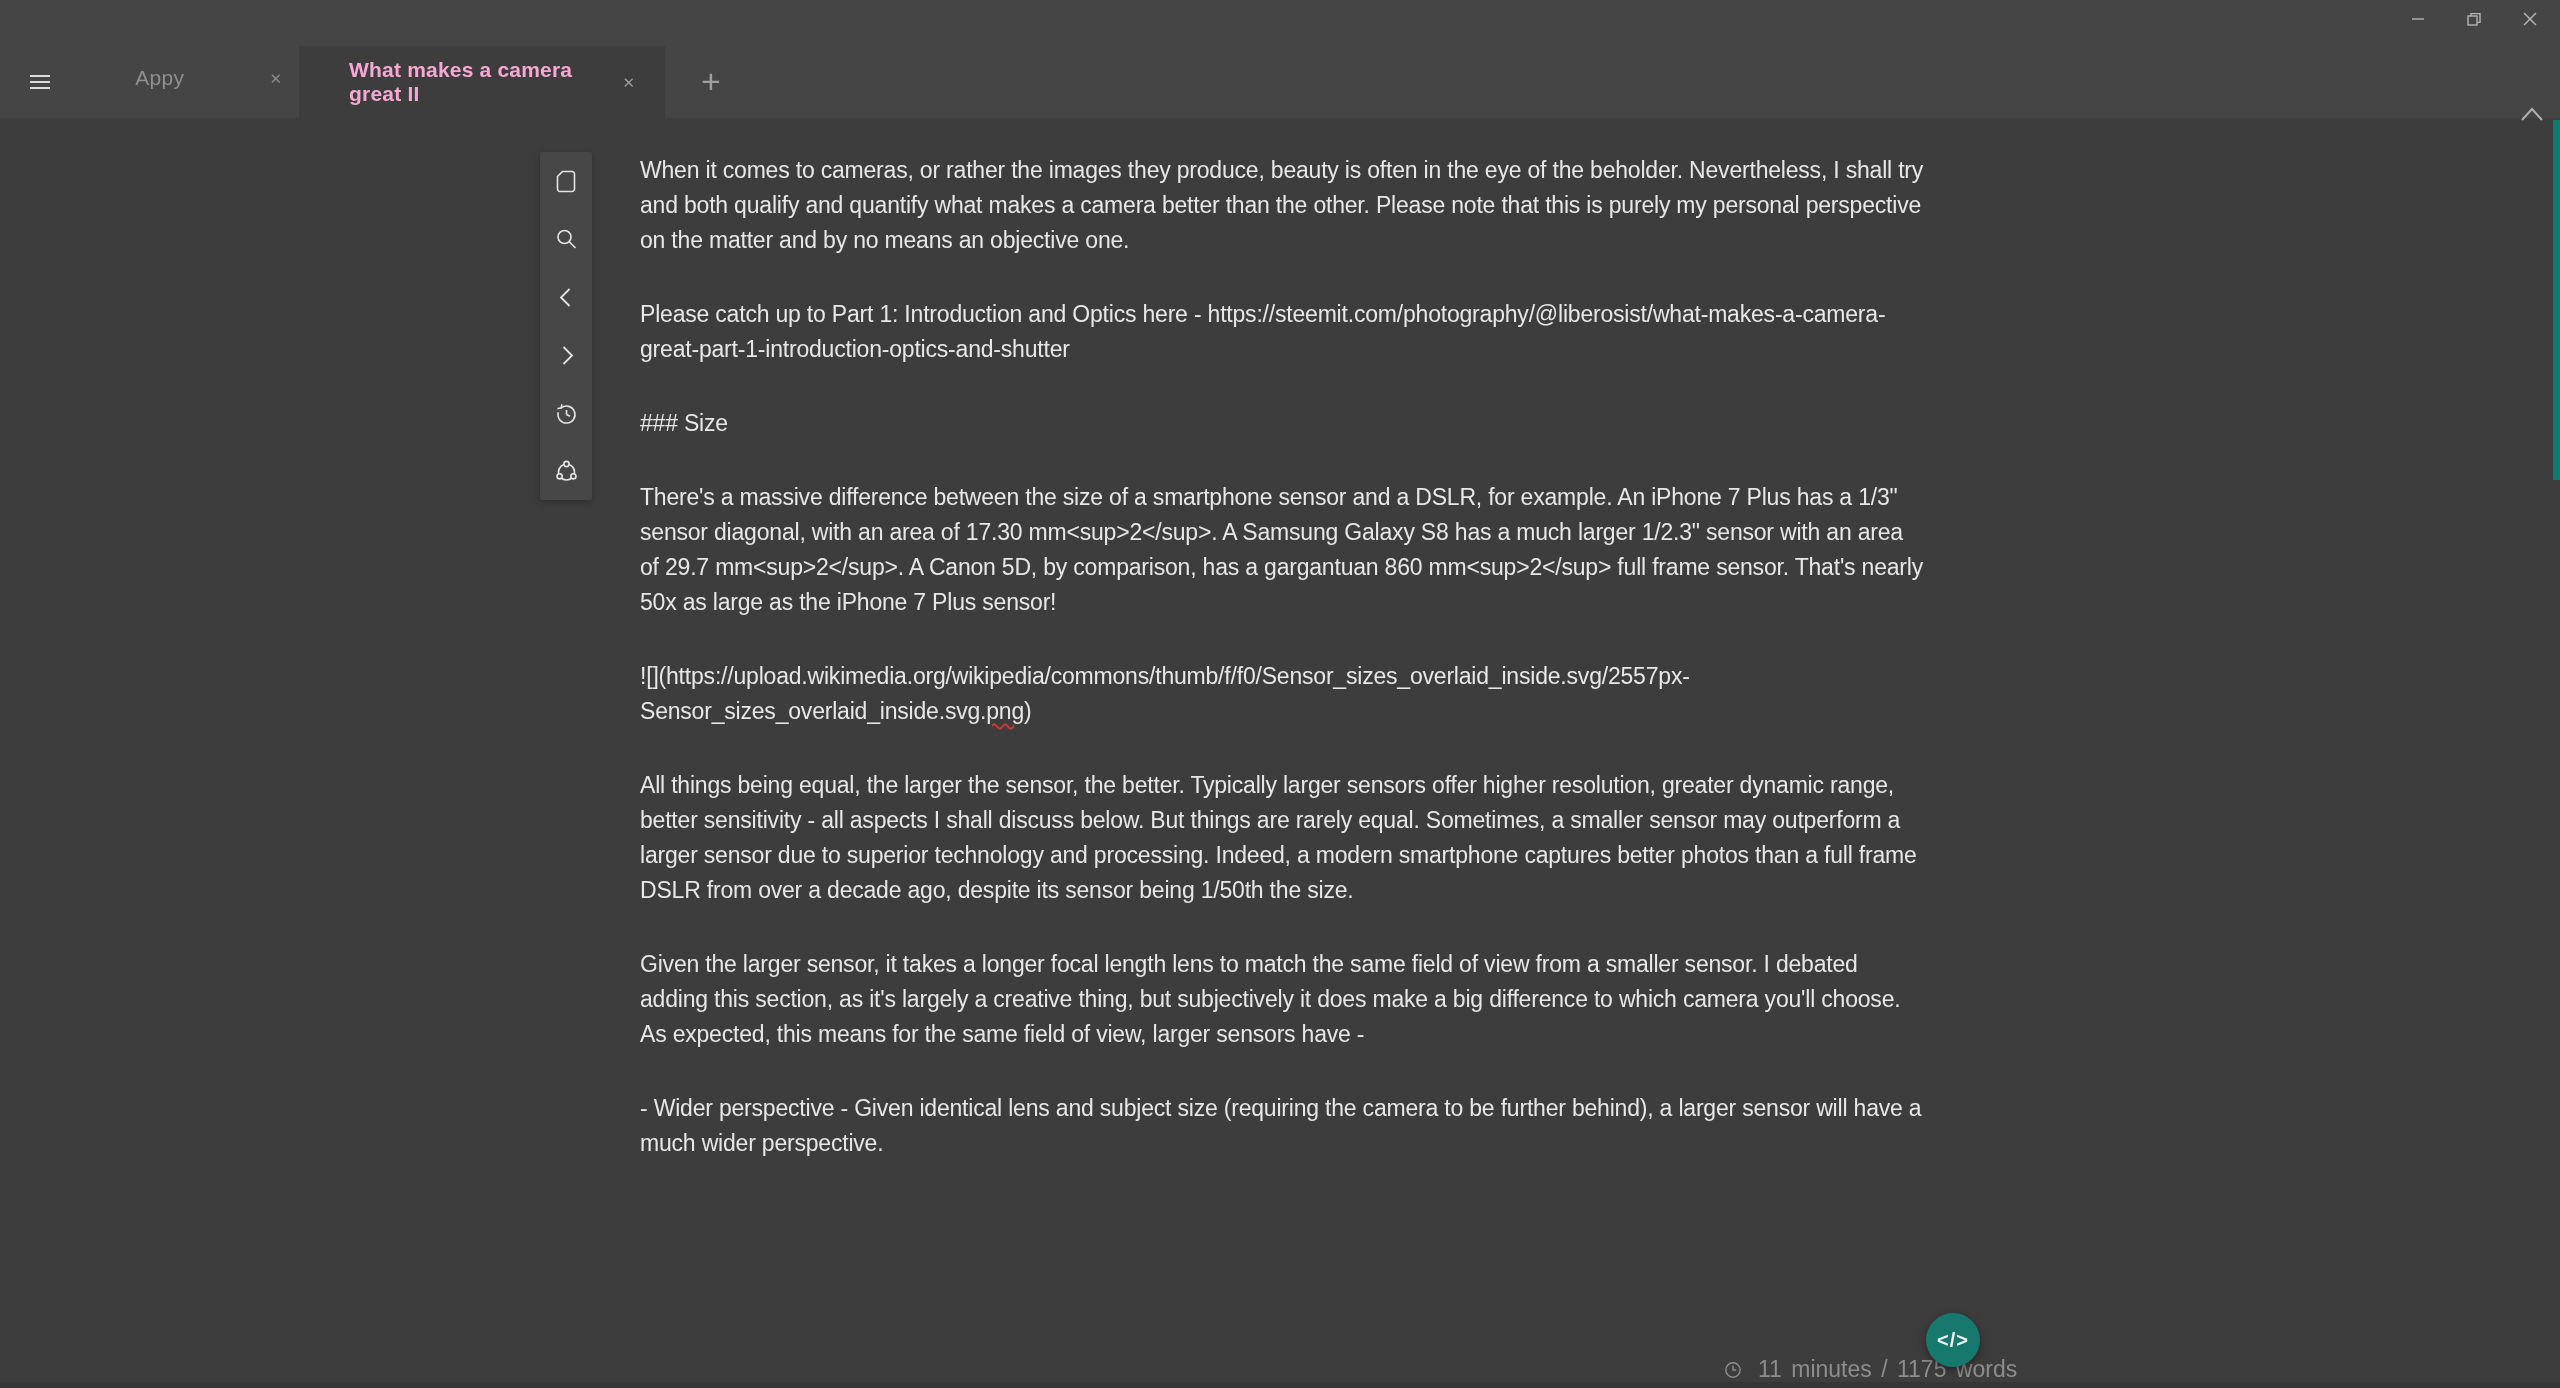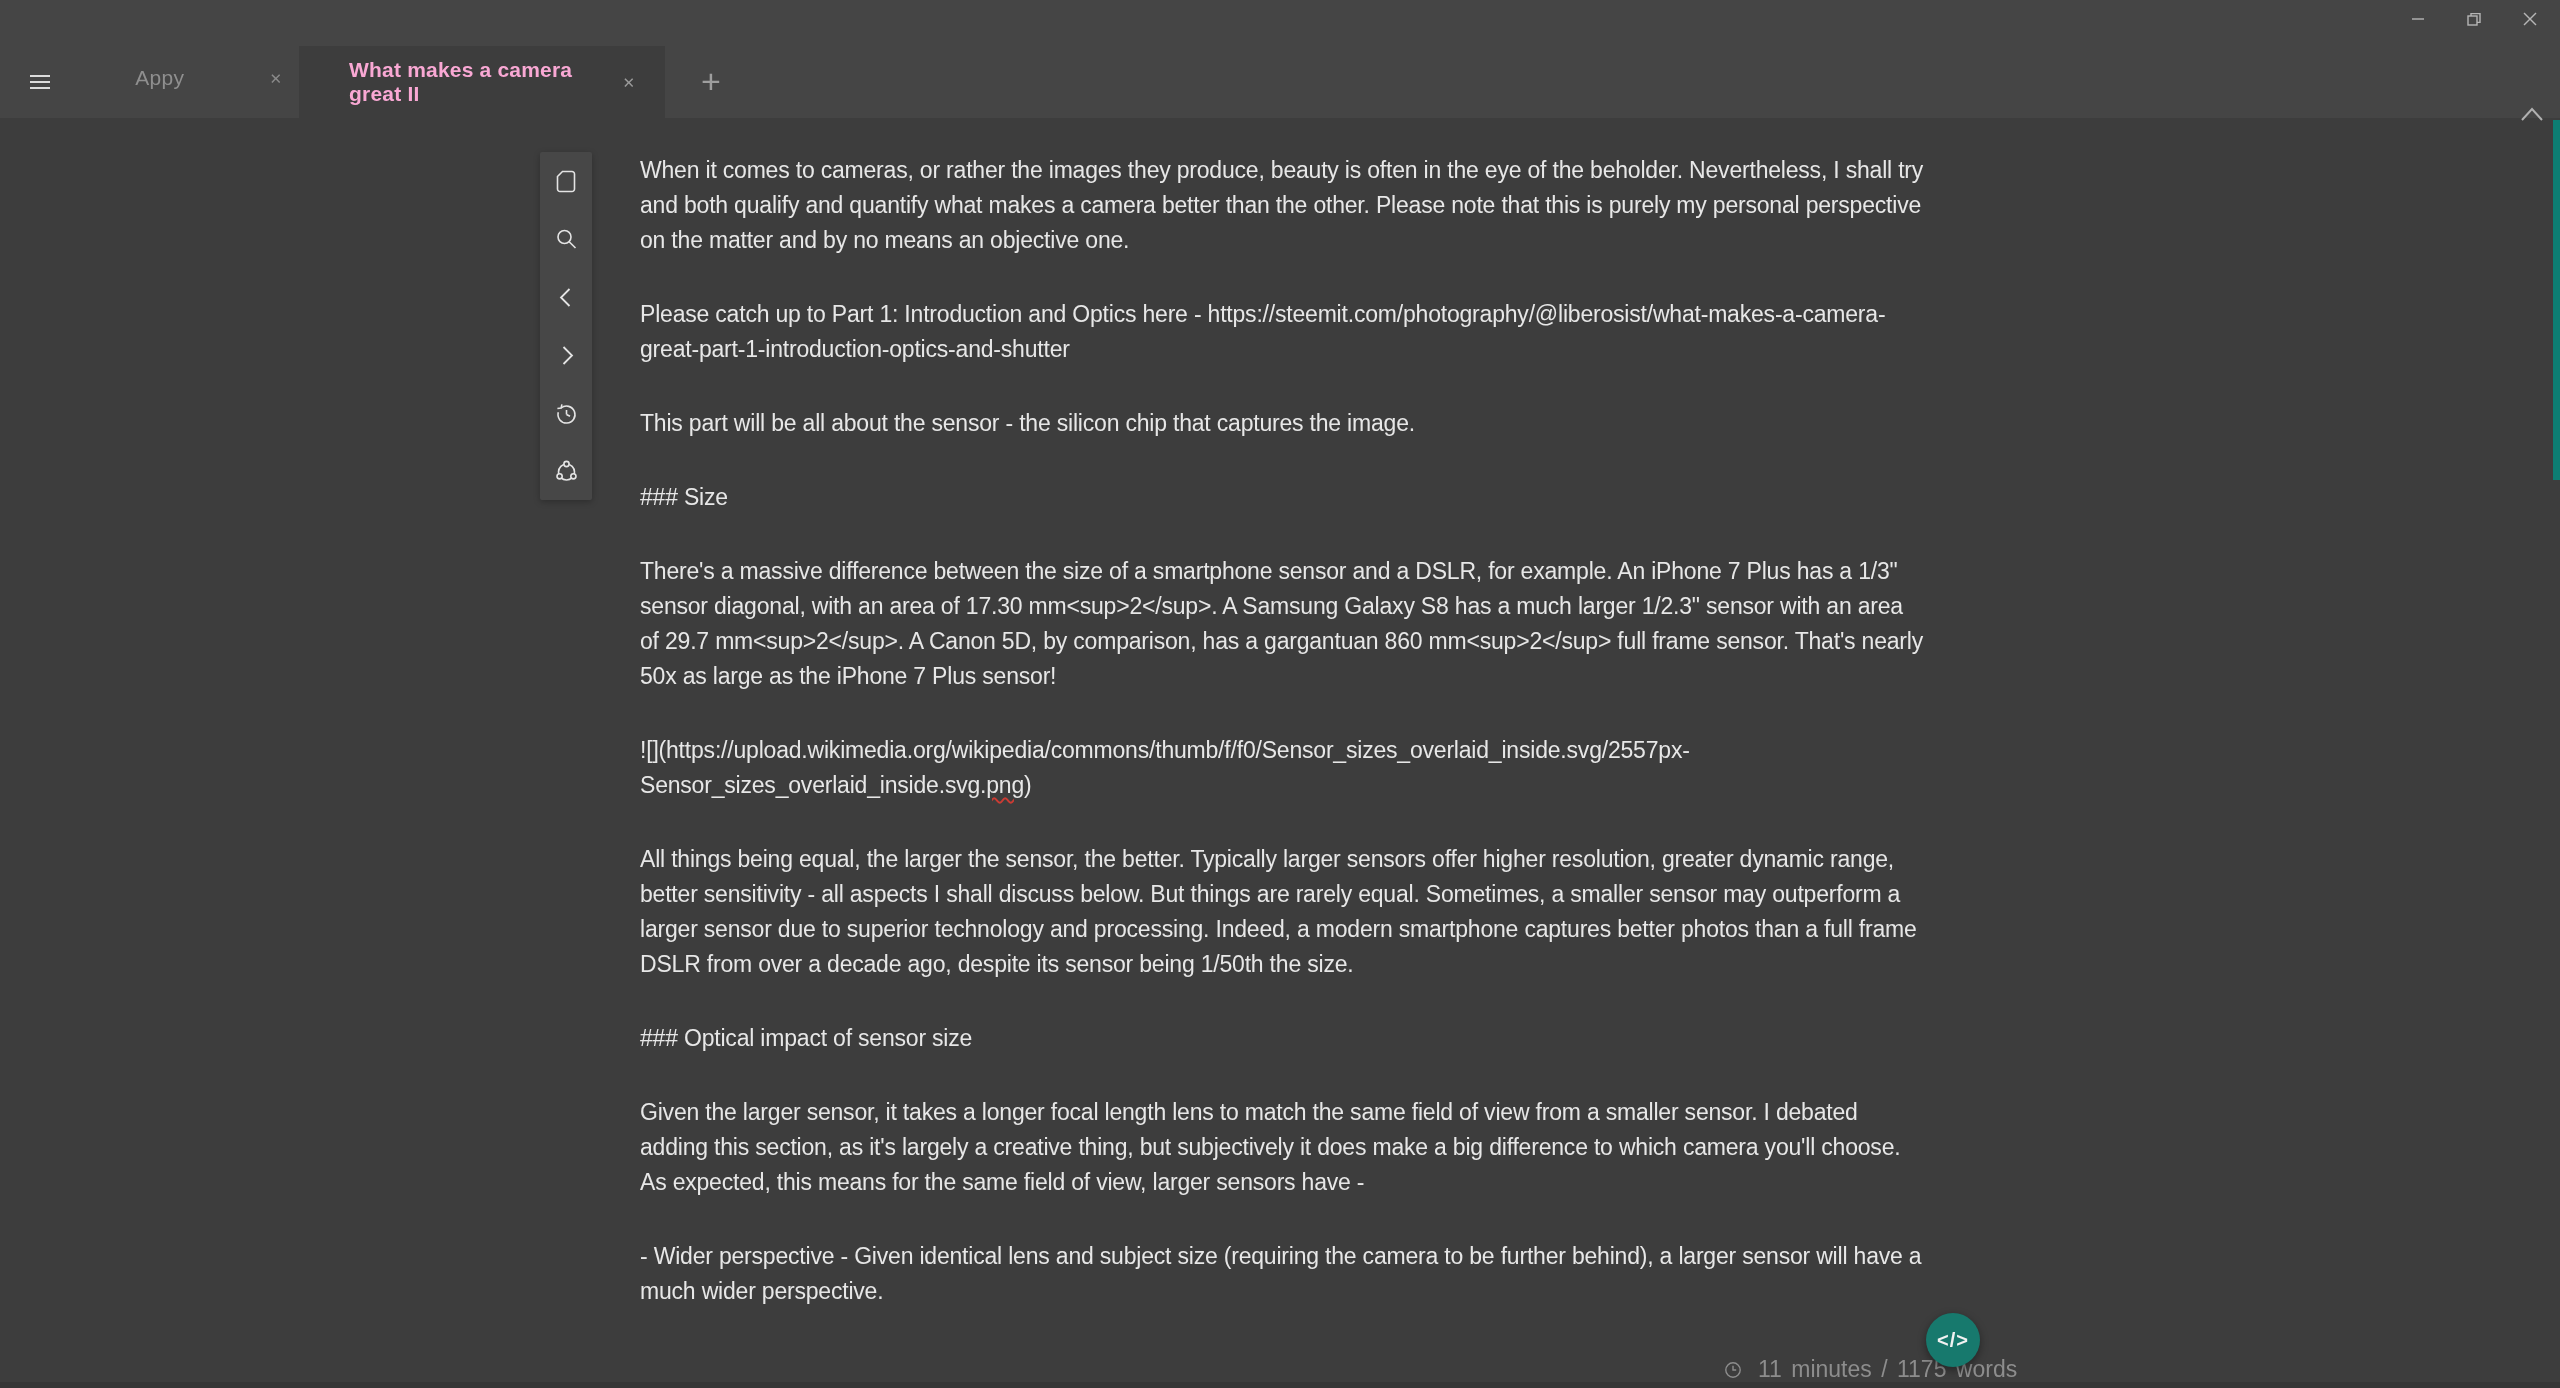--- a/index.html
+++ b/index.html
@@ -154,26 +154,24 @@
         <circle cx="13.5" cy="6" r="2.6" fill="#474747"></circle>
         <circle cx="6.6" cy="18.3" r="2.6" fill="#474747"></circle>
         <circle cx="20.4" cy="18.3" r="2.6" fill="#474747"></circle>
       </svg>
     </button>
   </div>
 
   <div class="editor">
     <p>When it comes to cameras, or rather the images they produce, beauty is often in the eye of the beholder. Nevertheless, I shall try and both qualify and quantify what makes a camera better than the other. Please note that this is purely my personal perspective on the matter and by no means an objective one.</p>
     <p>Please catch up to Part 1: Introduction and Optics here - https://steemit.com/photography/@liberosist/what-makes-a-camera-great-part-1-introduction-optics-and-shutter</p>
-    <p>This part will be all about the sensor - the silicon chip that captures the image.</p>
     <p>### Size</p>
     <p>There's a massive difference between the size of a smartphone sensor and a DSLR, for example. An iPhone 7 Plus has a 1/3" sensor diagonal, with an area of 17.30 mm&lt;sup&gt;2&lt;/sup&gt;. A Samsung Galaxy S8 has a much larger 1/2.3" sensor with an area of 29.7 mm&lt;sup&gt;2&lt;/sup&gt;. A Canon 5D, by comparison, has a gargantuan 860 mm&lt;sup&gt;2&lt;/sup&gt; full frame sensor. That's nearly 50x as large as the iPhone 7 Plus sensor!</p>
     <p><span>![](https://upload.wikimedia.org/wikipedia/commons/thumb/f/f0/Sensor_sizes_overlaid_inside.svg/2557px-Sensor_sizes_overlaid_inside.svg.</span><span class="squiggle">png</span><span>)</span></p>
     <p>All things being equal, the larger the sensor, the better. Typically larger sensors offer higher resolution, greater dynamic range, better sensitivity - all aspects I shall discuss below. But things are rarely equal. Sometimes, a smaller sensor may outperform a larger sensor due to superior technology and processing. Indeed, a modern smartphone captures better photos than a full frame DSLR from over a decade ago, despite its sensor being 1/50th the size.</p>
-    <p>### Optical impact of sensor size</p>
     <p>Given the larger sensor, it takes a longer focal length lens to match the same field of view from a smaller sensor. I debated adding this section, as it's largely a creative thing, but subjectively it does make a big difference to which camera you'll choose. As expected, this means for the same field of view, larger sensors have -</p>
     <p>- Wider perspective - Given identical lens and subject size (requiring the camera to be further behind), a larger sensor will have a much wider perspective.</p>
   </div>
 
   <div class="status">
     <svg width="18" height="18" viewBox="0 0 18 18" fill="none" stroke="#8d8d8d" stroke-width="1.4">
       <circle cx="9" cy="9" r="7.2"></circle>
       <polyline points="9,4.8 9,9 12.2,9"></polyline>
     </svg>
     <span>11 minutes / 1175 words</span>

